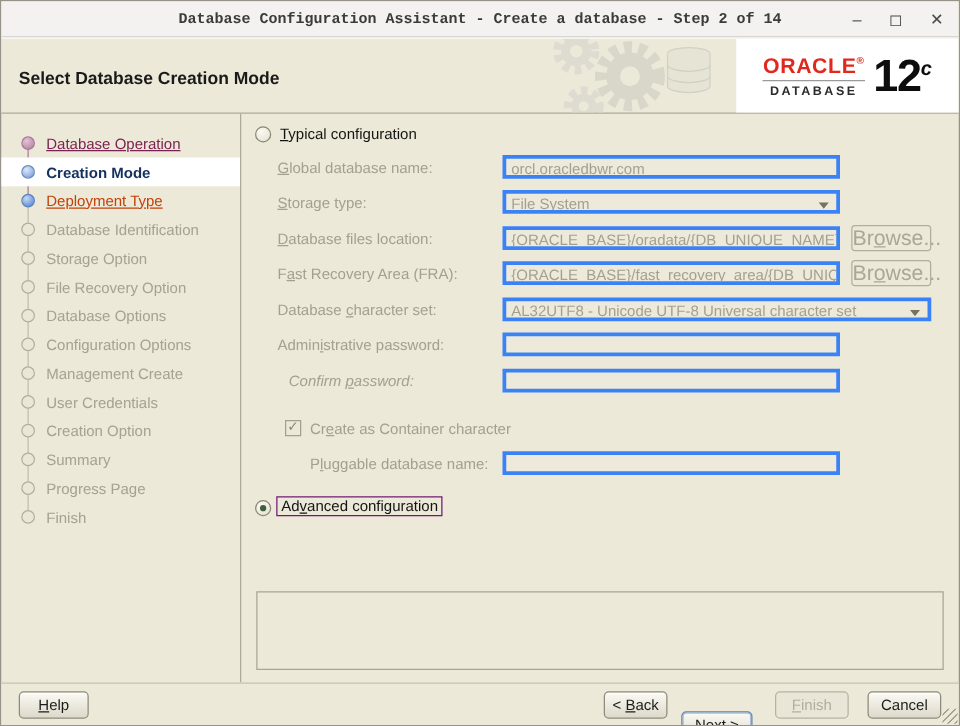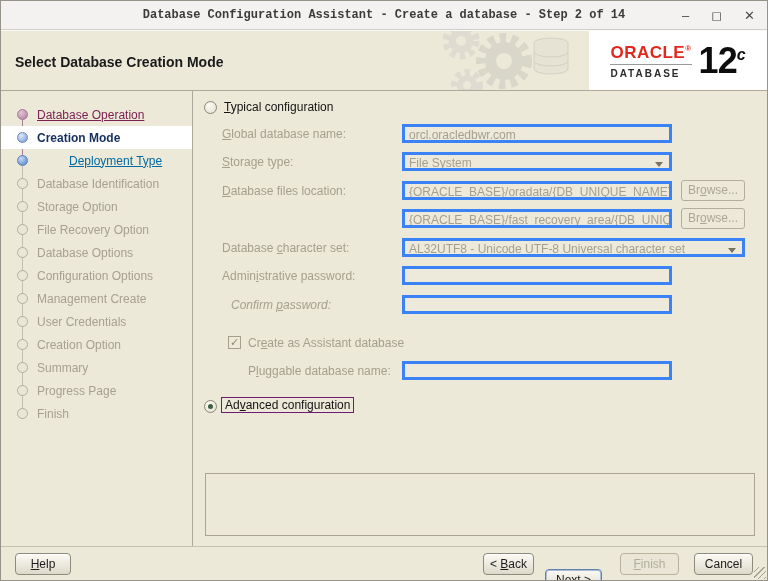--- a/index.html
+++ b/index.html
@@ -15,55 +15,55 @@
   }
   .titlebar-text { flex:1; text-align:center; font-weight:bold; font-size:12px; color:#3b3b3b;font-family:Liberation Mono, monospace; }
   .win-controls { position:absolute; right:12px; top:0; height:28px; display:flex; gap:22px; align-items:center; }
   .win-btn { color:#4a4a4a; font-size:13px; cursor:default; line-height:1; }
   
   .banner { height:61px; background:#ece9d8; border-top:1px solid #fbfaf6; border-bottom:1px solid #aeaa9b; position:relative; overflow:hidden; }
   .banner-title { position:absolute; left:14px; top:23px; font-weight:bold; font-size:14px; color:#1a1a1a; }
   .gears { position:absolute; right:178px; top:0; }
   .logo-panel { position:absolute; right:0; top:0; width:178px; height:60px; background:#ffffff;
     display:flex; align-items:center; justify-content:center; gap:7px; }
-  .oracle-stack { }
+  .oracle-stack { text-align:center; }
   .oracle-word { color:#e0281e; font-weight:bold; font-size:17px; letter-spacing:.5px;
     border-bottom:1px solid #9a9a9a; padding-bottom:3px; line-height:1; }
   .oracle-reg { font-size:8px; vertical-align:super; }
   .db-word { font-size:10px; font-weight:bold; letter-spacing:2px; color:#2b2b2b; margin-top:3px; }
   .ver { font-size:36px; font-weight:bold; color:#0d0d0d; line-height:1; letter-spacing:-1px; }
   .ver-sup { font-size:16px; font-style:italic; font-weight:bold; vertical-align:super; letter-spacing:0; }
   
   .main { display:flex; height:455px; }
   .sidebar { width:192px; border-right:1px solid #aeaa9b; position:relative; padding-top:12px; }
   .connector { position:absolute; left:21px; top:21px; width:1px; height:297px; z-index:0;
     background:linear-gradient(#a77f95 0 48px, #c2beaf 48px); }
   .step { position:relative; height:23px; display:flex; align-items:center; padding-left:36px;
     font-size:12px; white-space:nowrap; }
   .step .bullet { position:absolute; left:16px; top:6px; width:11px; height:11px; border-radius:50%; z-index:1; }
   .step.visited .step-label { color:#7c2252; text-decoration:underline; }
   .step.visited .bullet { background:radial-gradient(circle at 35% 30%, #e3c3d6, #c195b1 65%, #a87a98); border:1px solid #a87a98; }
   .step.current { background:#ffffff; }
   .step.current .step-label { color:#16305e; font-weight:bold; }
   .step.current .bullet { background:radial-gradient(circle at 35% 30%, #dce9f8, #9db7e6 60%, #6a8cc0); border:1px solid #6a8cc0; }
-  .step.link .step-label { color:#0369a1; text-decoration:underline;margin-left:32px; }
+  .step.link .step-label { color:#c2410c; text-decoration:underline; }
   .step.link .bullet { background:radial-gradient(circle at 35% 30%, #c8daf5, #7ba2dd 60%, #5a82c0); border:1px solid #5a82c0; }
   .step.pending .step-label { color:#a6a193; }
   .step.pending .bullet { background:#eae7d6; border:1px solid #b3af9e; }
   .content { flex:1; position:relative; font-size:12px; }
   
   .flabel { position:absolute; color:#a5a08e; font-size:12px; white-space:nowrap; }
   .mn { text-decoration:underline; }
   .ffield { position:absolute; height:19px; width:270px; left:209px; border:3px solid #3b82f6;
     background:#edeadb; color:#a5a08e; font-size:12px; line-height:17px; padding:0 4px;
     white-space:nowrap; overflow:hidden; }
   .arrow { position:absolute; right:6px; top:7px; width:0; height:0;
     border-left:4px solid transparent; border-right:4px solid transparent; border-top:5px solid #76725f; }
   .browse-btn { position:absolute; left:488px; width:64px; height:21px; border:1px solid #b3ae9c;
-    border-radius:3px; background:#ece9d8; color:#aba695; font-size:12px; text-align:center; line-height:19px; }
+    border-radius:3px; background:#ece9d8; color:#aba695; font-size:17px; text-align:center; line-height:19px; }
   .radio { position:absolute; width:13px; height:13px; border-radius:50%; border:1px solid #8a8678;
     background:radial-gradient(circle at 35% 30%, #fbfaf2, #e3e0cf); }
   .radio .dot { position:absolute; left:3px; top:3px; width:5px; height:5px; border-radius:50%; background:#3f5e40; }
   .rlabel { position:absolute; color:#141414; font-size:12px; white-space:nowrap; }
   .focus-ring { border:1px solid #701a75; padding:0 3px; }
   .checkbox { position:absolute; width:13px; height:13px; border:1px solid #a5a08e; background:#ece9d8;
     color:#8f8a78; font-size:11px; line-height:11px; text-align:center; }
   .msgbox { position:absolute; left:12px; top:382px; width:550px; height:63px;
     border:1px solid #aaa492; background:#ece9d8; }
   
@@ -190,34 +190,35 @@
       <div class="flabel" style="left:29px; top:36px;"><span></span><span class="mn">G</span><span>lobal database name:</span></div>
       <div class="ffield" style="top:33px;">orcl.oracledbwr.com</div>
 
       <div class="flabel" style="left:29px; top:64px;"><span></span><span class="mn">S</span><span>torage type:</span></div>
       <div class="ffield" style="top:61px;"><span>File System</span><span class="arrow"></span></div>
 
       <div class="flabel" style="left:29px; top:93px;"><span></span><span class="mn">D</span><span>atabase files location:</span></div>
       <div class="ffield" style="top:90px;">{ORACLE_BASE}/oradata/{DB_UNIQUE_NAME}</div>
       <div class="browse-btn" style="top:89px;"><span>Br</span><span class="mn">o</span><span>wse...</span></div>
 
+      <div class="flabel" style="left:29px; top:121px;"><span>F</span><span class="mn">a</span><span>st Recovery Area (FRA):</span></div>
       <div class="ffield" style="top:118px;">{ORACLE_BASE}/fast_recovery_area/{DB_UNIQU</div>
       <div class="browse-btn" style="top:117px;"><span>Br</span><span class="mn">o</span><span>wse...</span></div>
 
       <div class="flabel" style="left:29px; top:150px;"><span>Database </span><span class="mn">c</span><span>haracter set:</span></div>
       <div class="ffield" style="top:147px; width:343px;"><span>AL32UTF8 - Unicode UTF-8 Universal character set</span><span class="arrow"></span></div>
 
       <div class="flabel" style="left:29px; top:178px;"><span>Admin</span><span class="mn">i</span><span>strative password:</span></div>
       <div class="ffield" style="top:175px;"></div>
 
       <div class="flabel" style="left:38px; top:207px;font-style:italic;"><span>Confirm </span><span class="mn">p</span><span>assword:</span></div>
       <div class="ffield" style="top:204px;"></div>
 
       <div class="checkbox" style="left:35px; top:245px;">✓</div>
-      <div class="flabel" style="left:55px; top:245px;"><span>Cr</span><span class="mn">e</span><span>ate as Assistant database</span></div>
+      <div class="flabel" style="left:55px; top:245px;"><span>Cr</span><span class="mn">e</span><span>ate as Container character</span></div>
 
       <div class="flabel" style="left:55px; top:273px;"><span>P</span><span class="mn">l</span><span>uggable database name:</span></div>
       <div class="ffield" style="top:270px;"></div>
 
       <div class="radio" style="left:11px; top:309px;">
           <span class="dot"></span>
         </div>
       <div class="rlabel focus-ring" style="left:28px; top:306px;"><span>Ad</span><span class="mn">v</span><span>anced configuration</span></div>
 
       <div class="msgbox"></div>

